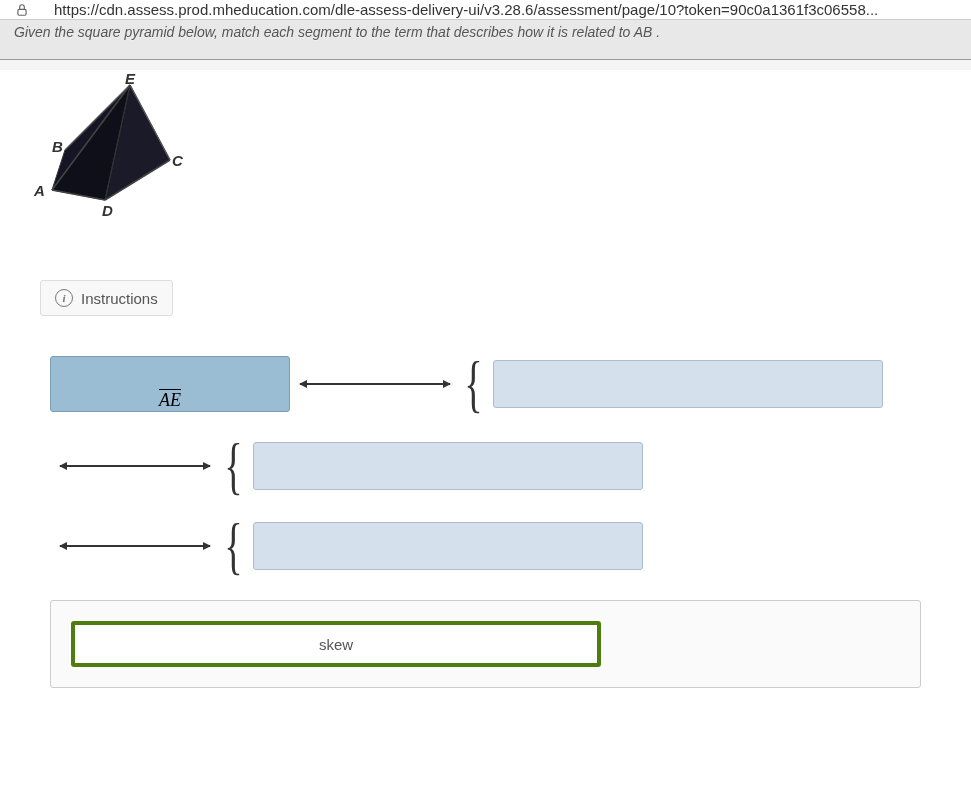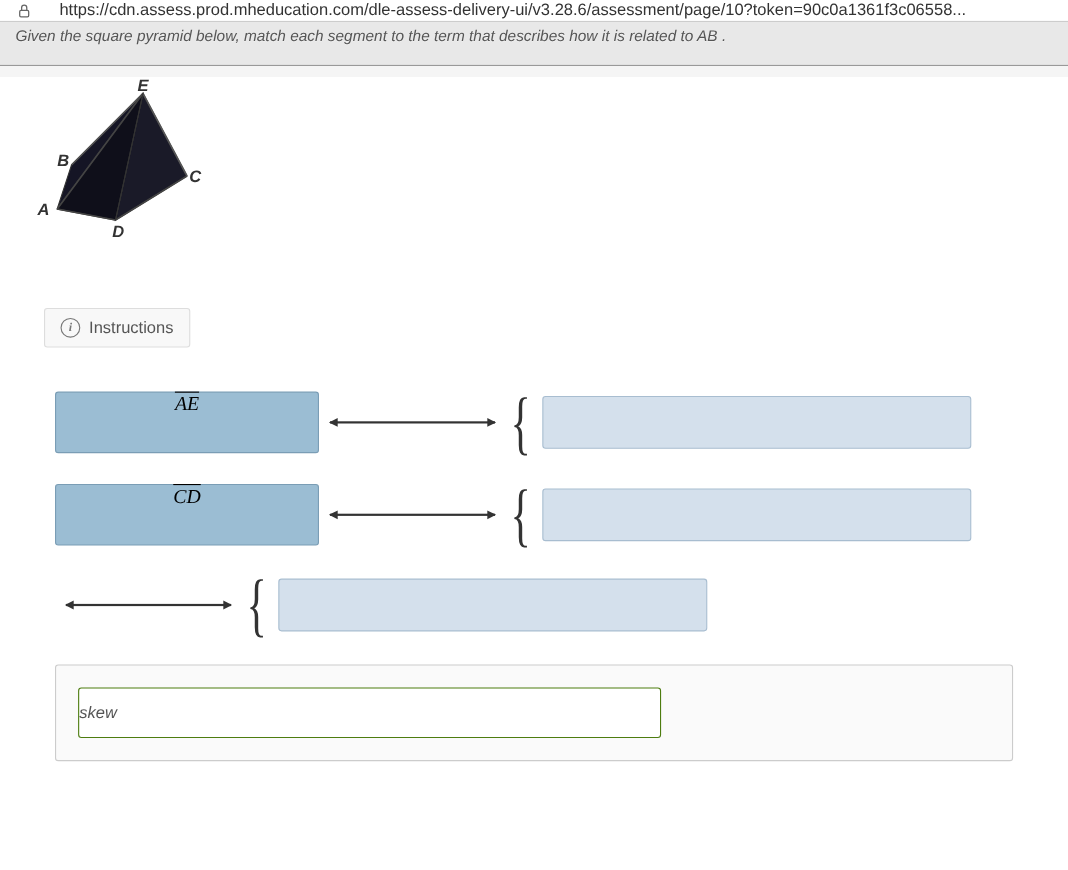--- a/index.html
+++ b/index.html
@@ -121,21 +121,21 @@
       gap: 0;
     }
     
     .segment-card {
       width: 240px;
       height: 56px;
       background: #9bbdd3;
       border: 1px solid #7a9db5;
       border-radius: 3px;
       display: flex;
-      align-items: flex-start;
+      align-items: flex-end;
       justify-content: center;
       font-size: 18px;
       font-style: italic;
       font-family: 'Times New Roman', serif;
       position: relative;
       cursor: move;
     }
     
     .segment-card .overline {
       text-decoration: overline;
@@ -194,29 +194,28 @@
       border: 1px solid #ccc;
       border-radius: 3px;
       padding: 20px;
       background: #fafafa;
     }
     
     .answer-option {
       width: 530px;
       height: 46px;
       background: #fff;
-      border: 1px solid #4d7c0f;
-      border-radius: 3px;
-      display: flex;
-      align-items: center;
-      justify-content: flex-start;
+      border: 4px solid #4d7c0f;
+      border-radius: 3px;
+      display: flex;
+      align-items: center;
+      justify-content: center;
       font-size: 15px;
       color: #555;
       cursor: move;
-      font-style: italic;
     }
   </style>
 </head>
 <body>
 
 <div class="browser-bar">
   <span class="lock-icon">
     <svg width="14" height="14" viewBox="0 0 24 24" fill="none" stroke="#666" stroke-width="2">
       <rect x="5" y="11" width="14" height="10" rx="2"></rect>
       <path d="M8 11V7a4 4 0 0 1 8 0v4"></path>
@@ -263,23 +262,20 @@
     <div class="match-row">
       <div class="segment-card">
         <span class="overline">AE</span>
       </div>
       <div class="arrow-line"></div>
       <span class="brace">{</span>
       <div class="drop-zone"></div>
     </div>
 
     <div class="match-row">
-      <div class="segment-card">
-        <span class="overline">CD</span>
-      </div>
       <div class="arrow-line"></div>
       <span class="brace">{</span>
       <div class="drop-zone"></div>
     </div>
 
     <div class="match-row">
       <div class="arrow-line"></div>
       <span class="brace">{</span>
       <div class="drop-zone"></div>
     </div>

